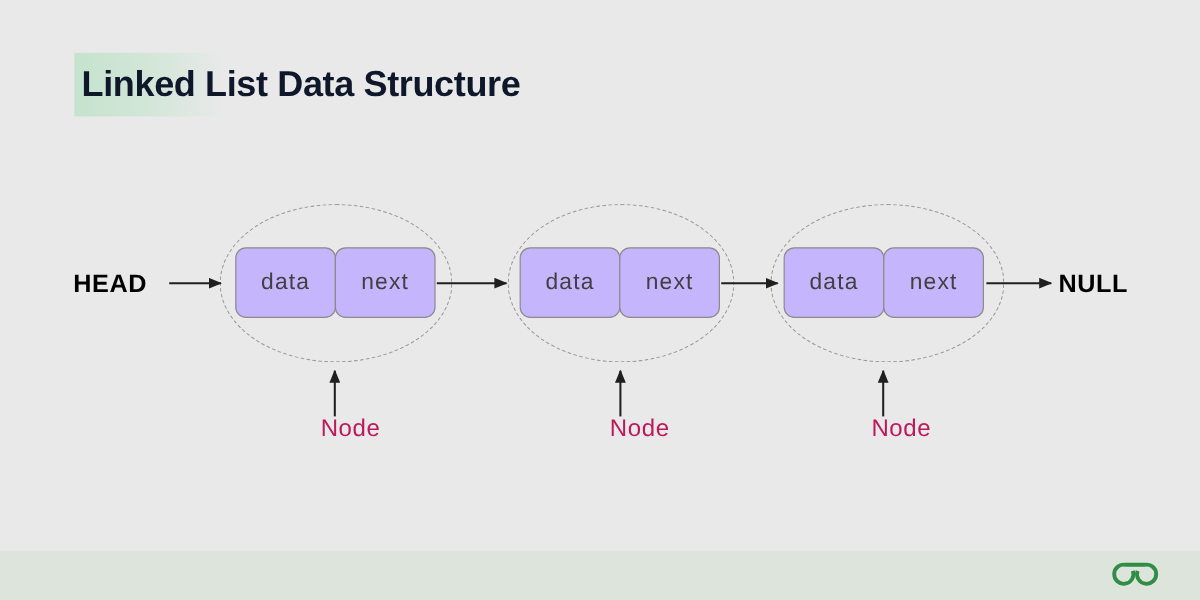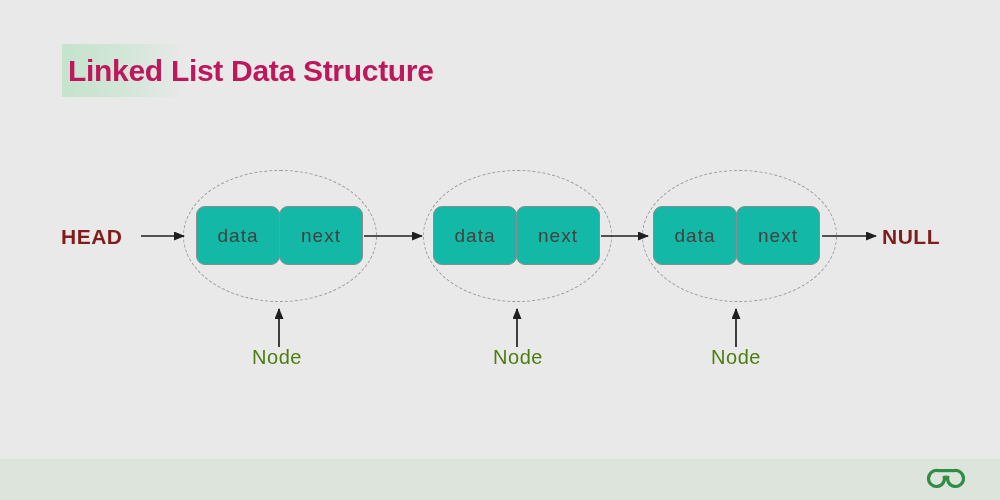--- a/index.html
+++ b/index.html
@@ -20,33 +20,33 @@
     width: 124px; height: 53px;
     background: linear-gradient(90deg, #c5e3cd 0%, #d2e6d8 50%, rgba(233,233,233,0) 100%);
   }
   .title {
     position: absolute;
     left: 68px; top: 54px;
     margin: 0;
     font-size: 30px;
     font-weight: 700;
     letter-spacing: -0.3px;
-    color: #be185d;
+    color: #0f172a;
   }
 
   
   .end-label {
     position: absolute;
     top: 224px;
     height: 26px;
     line-height: 26px;
     font-size: 21px;
     font-weight: 700;
     letter-spacing: 0.5px;
-    color: #7f1d1d;
+    color: #000000;
   }
   .head-label { left: 61px; }
   .null-label { left: 882px; text-align: center; }
 
   
   .node-ellipse {
     position: absolute;
     top: 170px;
     height: 132px;
     border: 1.3px dashed #9c9c9c;
@@ -56,21 +56,21 @@
   .e1 { left: 183px; width: 194px; }
   .e2 { left: 423px; width: 189px; }
   .e3 { left: 642px; width: 195px; }
 
   
   .box {
     position: absolute;
     top: 206px;
     width: 84px; height: 59px;
     box-sizing: border-box;
-    background: #14b8a6;
+    background: #c4b5fd;
     border: 1.5px solid #8b8b8b;
     border-radius: 9px;
     display: flex;
     align-items: center;
     justify-content: center;
     font-size: 19px;
     letter-spacing: 1px;
     color: #414141;
   }
   .b1d { left: 196px; } .b1n { left: 279px; }
@@ -84,24 +84,24 @@
     width: 1000px; height: 500px;
     pointer-events: none;
   }
   .arrows line { stroke: #1f1f1f; stroke-width: 1.7; }
 
   
   .node-caption {
     position: absolute;
     top: 346px;
     width: 80px;
-    text-align: center;
+    text-align: right;
     font-size: 20px;
     letter-spacing: 0.5px;
-    color: #4d7c0f;
+    color: #be185d;
   }
   .c1 { left: 237px; }
   .c2 { left: 478px; }
   .c3 { left: 696px; }
 
   
   .footer-bar {
     position: absolute;
     left: 0; bottom: 0;
     width: 1000px; height: 41px;

